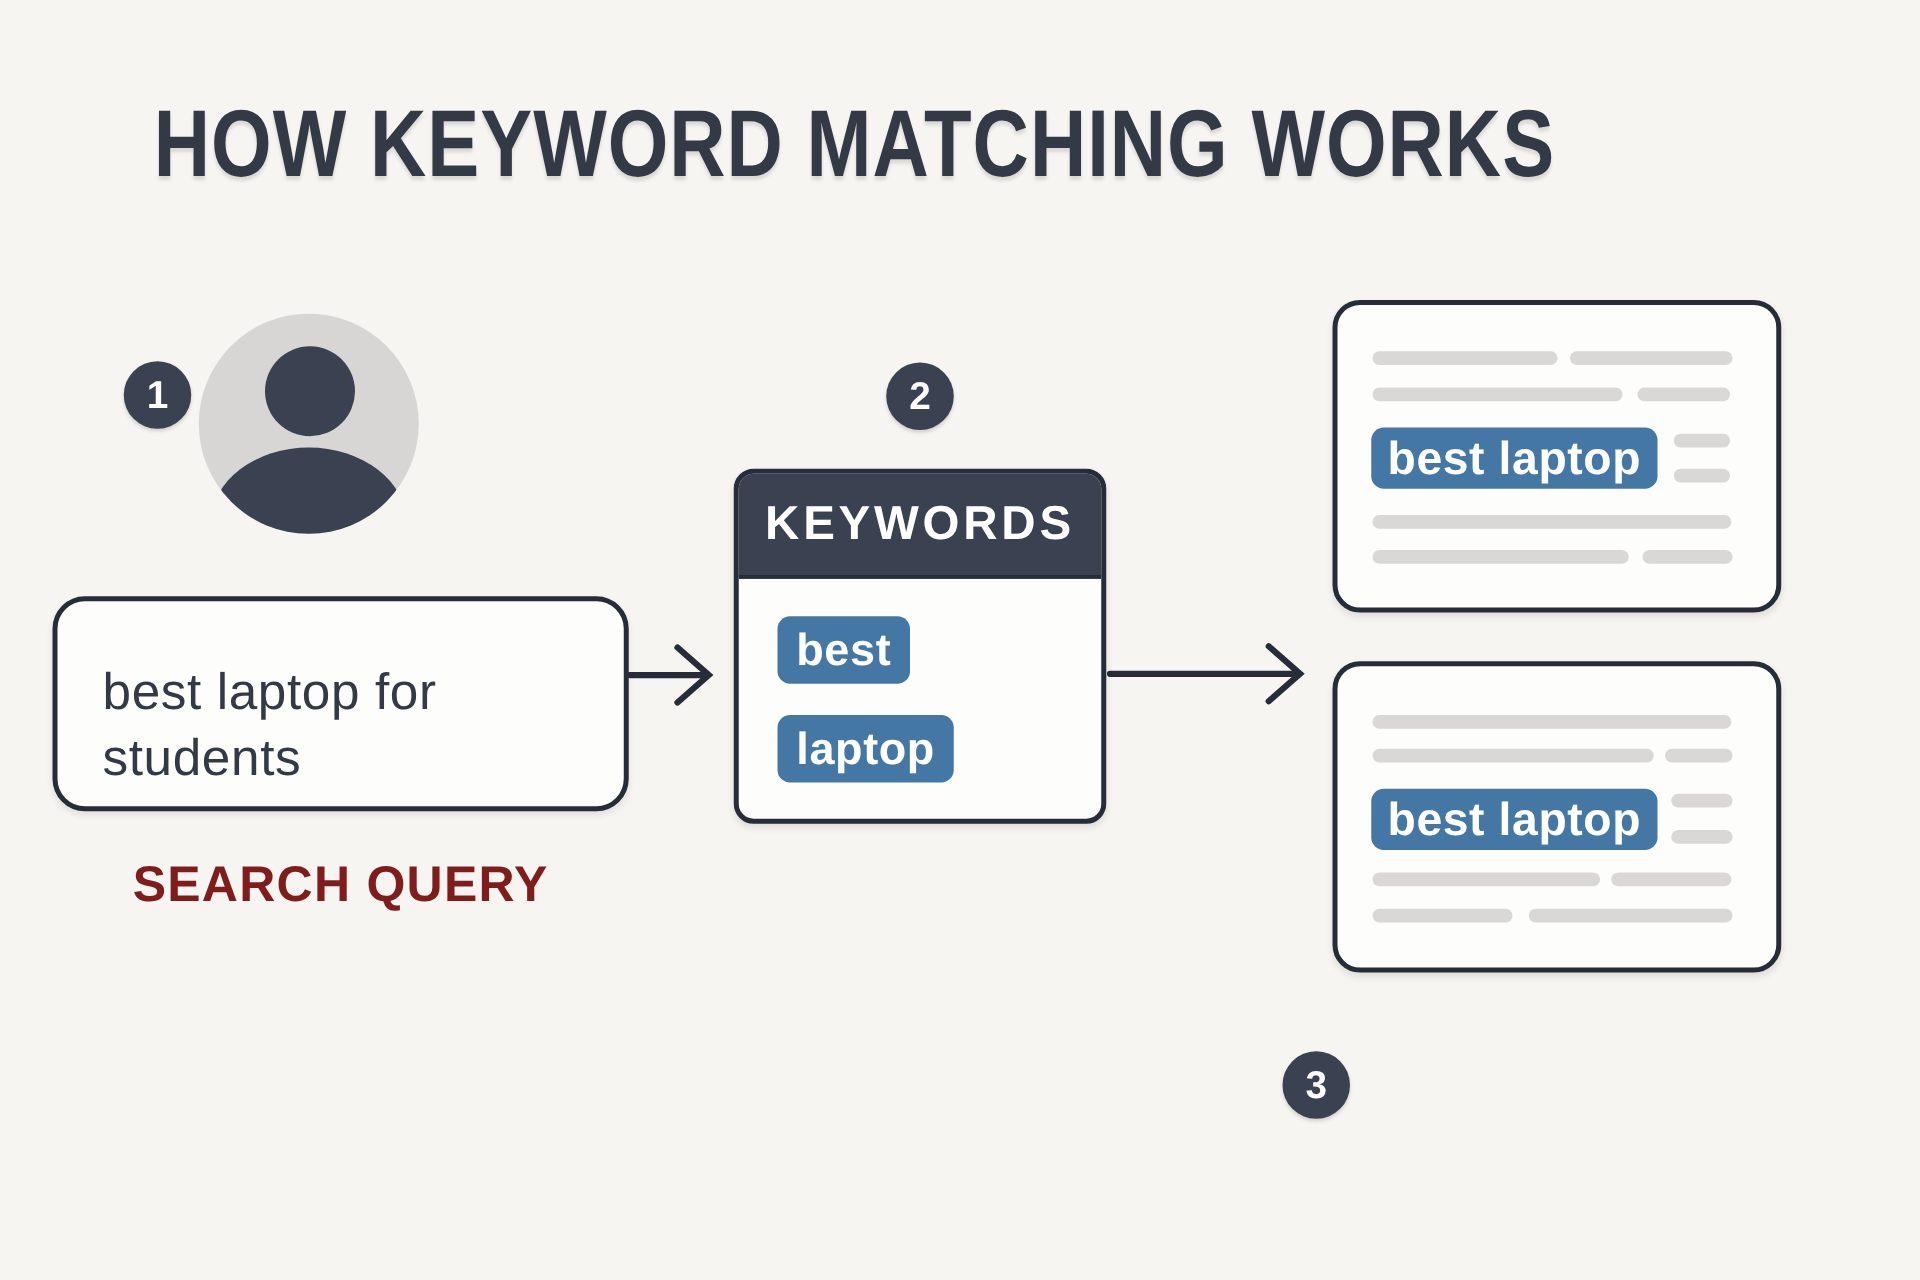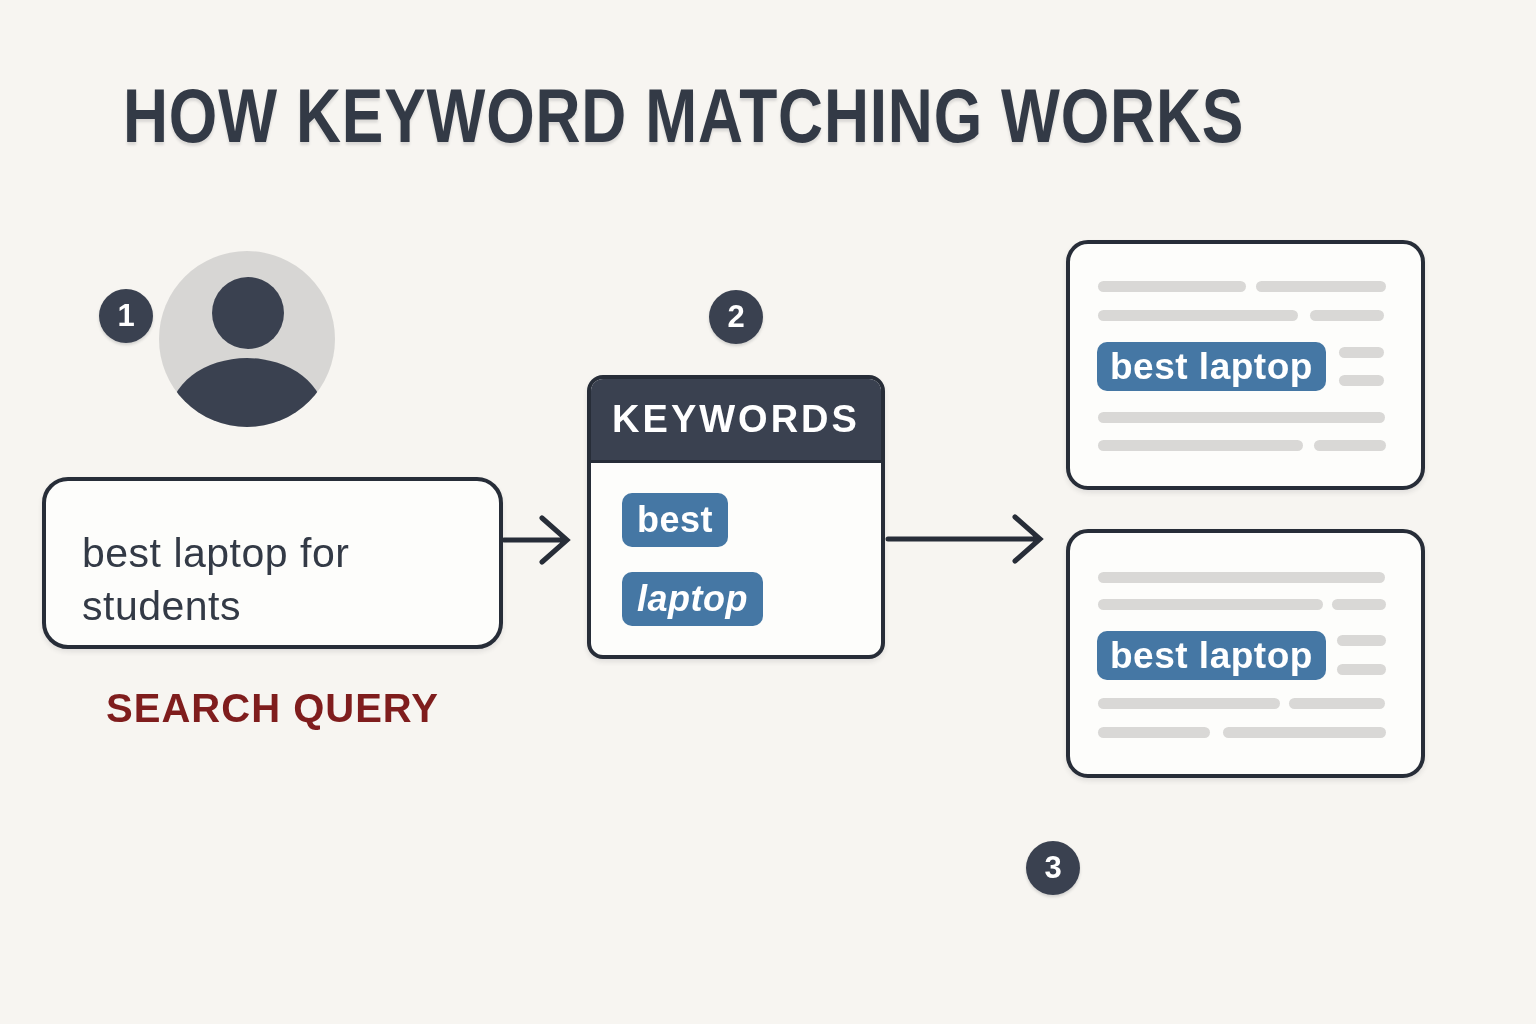--- a/index.html
+++ b/index.html
@@ -131,21 +131,21 @@
     background: #4577a4;
     color: #ffffff;
     font-weight: bold;
     font-size: 36px;
     line-height: 40px;
     padding: 7px 15px;
     border-radius: 10px;
     letter-spacing: 0.5px;
   }
   .kw-body .chip { display: block; width: fit-content; }
-  .kw-body .chip + .chip { margin-top: 25px; font-style: italic; }
+  .kw-body .chip + .chip { margin-top: 25px; }
 
   
   .doc {
     position: absolute;
     left: 1066px;
     width: 359px;
     background: #fdfdfb;
     border: 4px solid #272d38;
     border-radius: 22px;
     box-shadow: 0 3px 5px rgba(40,44,52,0.10);

